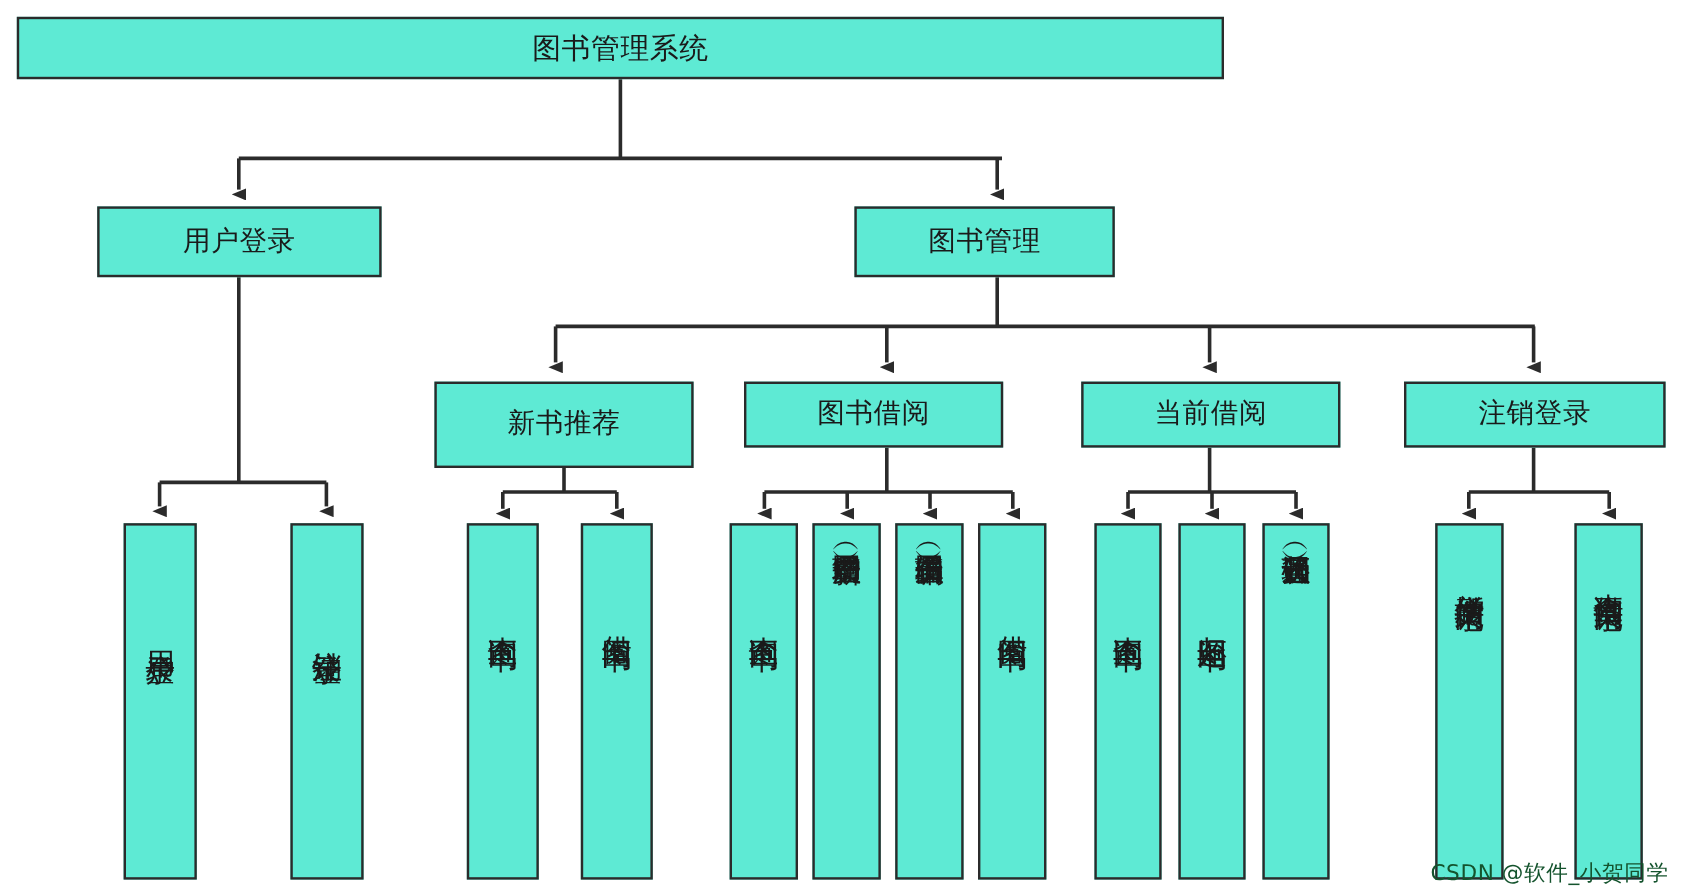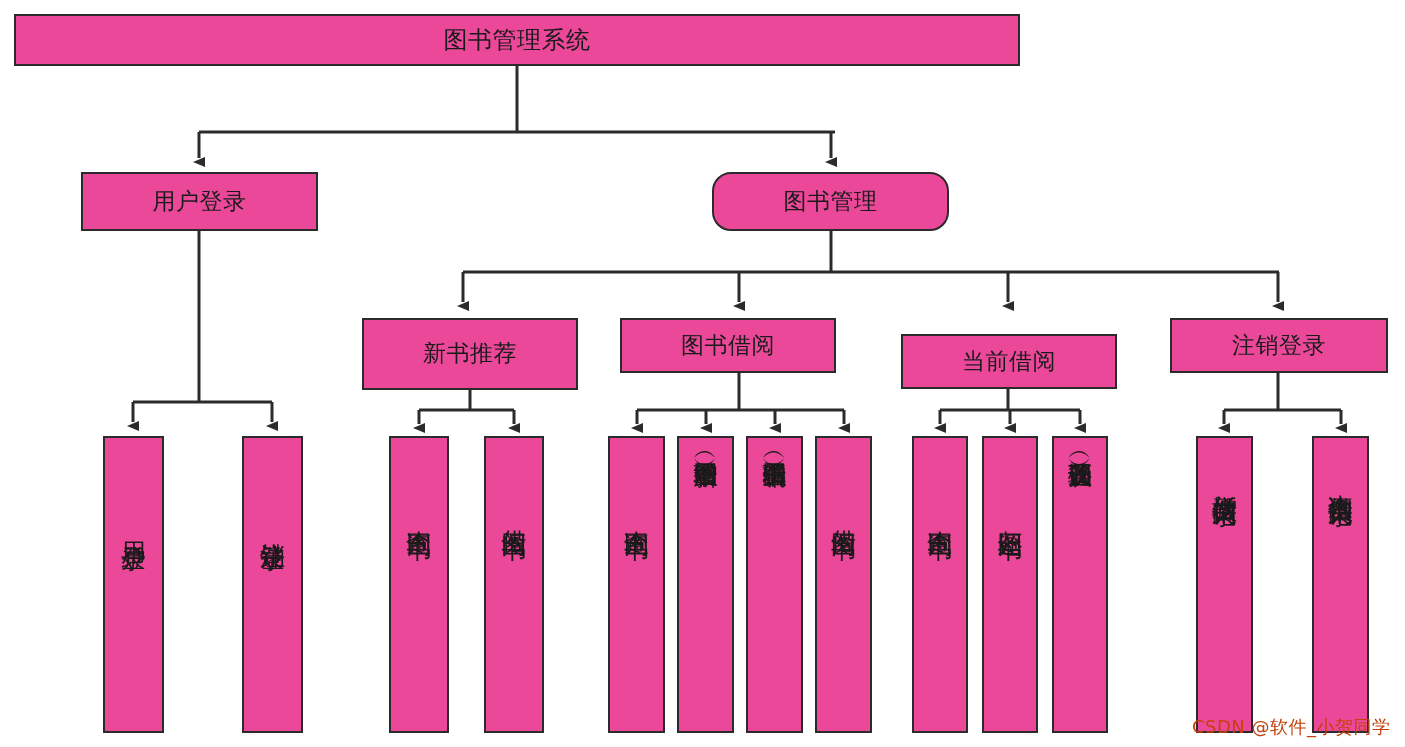--- a/index.html
+++ b/index.html
@@ -21,21 +21,21 @@
     position: absolute;
     left: 0;
     top: 0;
     width: 1405px;
     height: 747px;
   }
   .node {
     position: absolute;
     box-sizing: border-box;
     border: 2px solid #2b2b2b;
-    background: #ec4899;
+    background: #5eead4;
     display: flex;
     align-items: center;
     justify-content: center;
     color: #1a1a1a;
   }
   .node .label {
     display: block;
     text-align: center;
     line-height: 1.02;
   }
@@ -55,21 +55,21 @@
     letter-spacing: 2px;
     line-height: 1.0;
   }
   .node.vert.tight .label {
     font-size: 24px;
     letter-spacing: 0px;
   }
   .node.root .label { font-size: 24px; }
   .watermark {
     position: absolute;
-    color: #c2410c;
+    color: #14532d;
     font-size: 18px;
     letter-spacing: 0.5px;
     white-space: nowrap;
     font-family: "DejaVu Sans", "Liberation Sans", sans-serif;
   }
 </style>
 </head>
 <body>
 
 <div id="canvas">
@@ -124,31 +124,31 @@
     </g>
   </svg>
 
   <div class="node horiz root" style="left:14px; top:14px; width:1006px; height:52px;">
     <span class="label">图书管理系统</span>
   </div>
 
   <div class="node horiz" style="left:81px; top:172px; width:237px; height:59px;">
     <span class="label">用户登录</span>
   </div>
-  <div class="node horiz" style="left:712px; top:172px; width:237px; height:59px;border-radius:19px;">
+  <div class="node horiz" style="left:712px; top:172px; width:217px; height:59px;">
     <span class="label">图书管理</span>
   </div>
 
   <div class="node horiz" style="left:362px; top:318px; width:216px; height:72px;">
     <span class="label">新书推荐</span>
   </div>
   <div class="node horiz" style="left:620px; top:318px; width:216px; height:55px;">
     <span class="label">图书借阅</span>
   </div>
-  <div class="node horiz" style="left:901px; top:318px; width:216px; height:55px;margin-top:16px;">
+  <div class="node horiz" style="left:901px; top:318px; width:216px; height:55px;">
     <span class="label">当前借阅</span>
   </div>
   <div class="node horiz" style="left:1170px; top:318px; width:218px; height:55px;">
     <span class="label">注销登录</span>
   </div>
 
   <div class="node vert" style="left:103px; top:436px; width:61px; height:297px; padding-top:84px;">
     <span class="label">用户登录</span>
   </div>
   <div class="node vert" style="left:242px; top:436px; width:61px; height:297px; padding-top:84px;">

